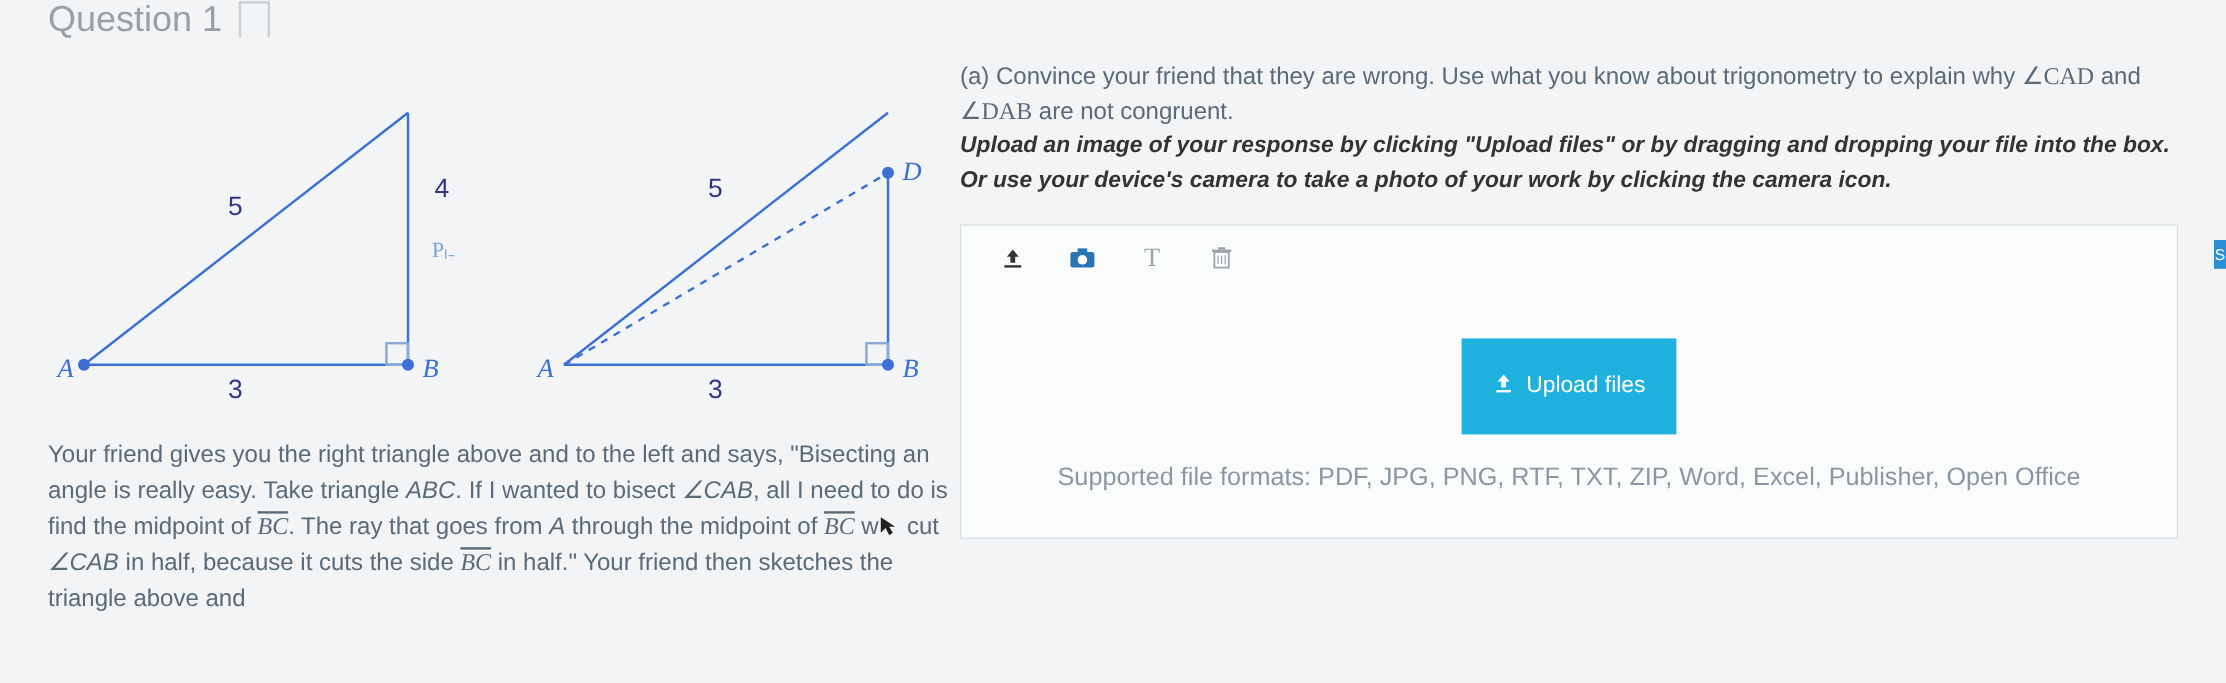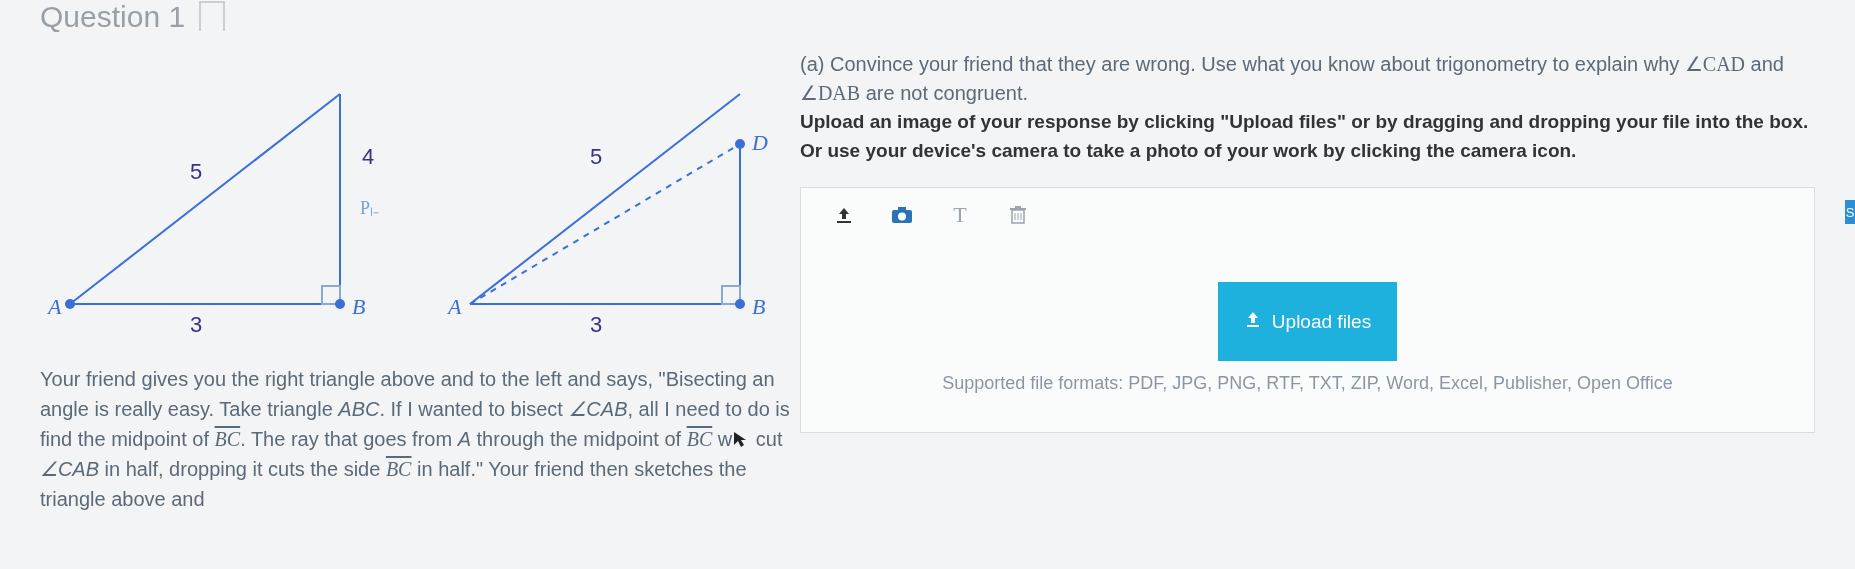--- a/index.html
+++ b/index.html
@@ -14,28 +14,28 @@
   svg.triangle { display:block; }
   .fig-label { font-style: italic; font-family: 'Times New Roman', serif; font-size:22px; fill:#3b6fd6;}
   .fig-num { font-size:22px; fill:#338; font-family: Arial; }
   .drawn { font-family: cursive; fill:#7aa2d6; font-size:18px;}
   .body-text { font-size:20px; color:#5b6a78; line-height: 1.5; }
   .body-text .math-i { font-family:Liberation Sans, sans-serif; font-style:italic; }
   .body-text .over { text-decoration: overline; font-family:'Times New Roman', serif; font-style:italic;text-align:center; }
   
   .prompt-a { font-size:20px; color:#5b6a78; line-height:1.45; }
   .prompt-a .angle { font-family:'Times New Roman', serif; }
-  .bold-inst { font-weight:bold; font-size:19px; color:#333; line-height:1.5; margin-bottom:22px; }
+  .bold-inst { font-weight:bold; font-size:19px; color:#333; line-height:1.5; margin-bottom:22px;font-style:italic; }
   .upload-box { border:1px solid #d4dde2; background:#fafcfc; padding: 0 0 24px 0; }
   .toolbar { display:flex; gap:32px; padding:14px 20px 14px 30px; align-items:center; }
   .toolbar .tool { width:26px; height:26px; display:flex; align-items:center; justify-content:center; color:#333c44;}
   .dropzone { padding: 40px 0 14px 0; text-align:center; }
   .upload-btn { display:inline-flex; align-items:center; gap:10px; background:#1fb1dd; color:#fff; border:none; padding:28px 26px; font-size:19px; cursor:pointer; }
   .upload-btn .up-icon { font-size:20px; }
-  .formats { font-size:18px; color:#8a97a2; margin-top:12px; }
+  .formats { font-size:21px; color:#8a97a2; margin-top:24px; }
   .right-edge { position:absolute; right:0; top:200px; width:10px; height:24px; background:#2a8fd6; color:#fff; font-size:13px; display:flex;align-items:center;justify-content:center;}
 </style>
 </head>
 <body>
 
 <div class="page">
   <div class="left-col">
     <div class="q-header">
       <span>Question 1</span>
       <span class="ribbon-icon"></span>
@@ -70,21 +70,21 @@
         <text class="fig-label" x="312" y="250">B</text>
         <text class="fig-label" x="312" y="86">D</text>
         <text class="fig-num" x="150" y="100">5</text>
         <text class="fig-num" x="150" y="268">3</text>
       </svg>
     </div>
 
     <p class="body-text">
       <span>Your friend gives you the right triangle above and to the left and says, "Bisecting an angle is really easy. Take triangle </span><span class="math-i">ABC</span><span>. If I wanted to bisect </span><span class="math-i">∠CAB</span><span>, all I need to do is find the midpoint of </span><span class="over">BC</span><span>. The ray that goes from </span><span class="math-i">A</span><span> through the midpoint of </span><span class="over">BC</span><span> w</span><svg width="18" height="18" style="display:inline;vertical-align:-2px">
           <path d="M2 2 L2 15 L6 11 L9 17 L12 15 L9 10 L14 10 Z" fill="#222"></path>
-        </svg><span> cut </span><span class="math-i">∠CAB</span><span> in half, dropping it cuts the side </span><span class="over">BC</span><span> in half." Your friend then sketches the triangle above and</span>
+        </svg><span> cut </span><span class="math-i">∠CAB</span><span> in half, because it cuts the side </span><span class="over">BC</span><span> in half." Your friend then sketches the triangle above and</span>
     </p>
   </div>
 
   <div class="right-col">
     <p class="prompt-a">
       <span>(a) Convince your friend that they are wrong. Use what you know about trigonometry to explain why </span><span class="angle">∠CAD</span><span> and </span><span class="angle">∠DAB</span><span> are not congruent.</span>
     </p>
 
     <p class="bold-inst">Upload an image of your response by clicking "Upload files" or by dragging and dropping your file into the box. Or use your device's camera to take a photo of your work by clicking the camera icon.</p>
 

